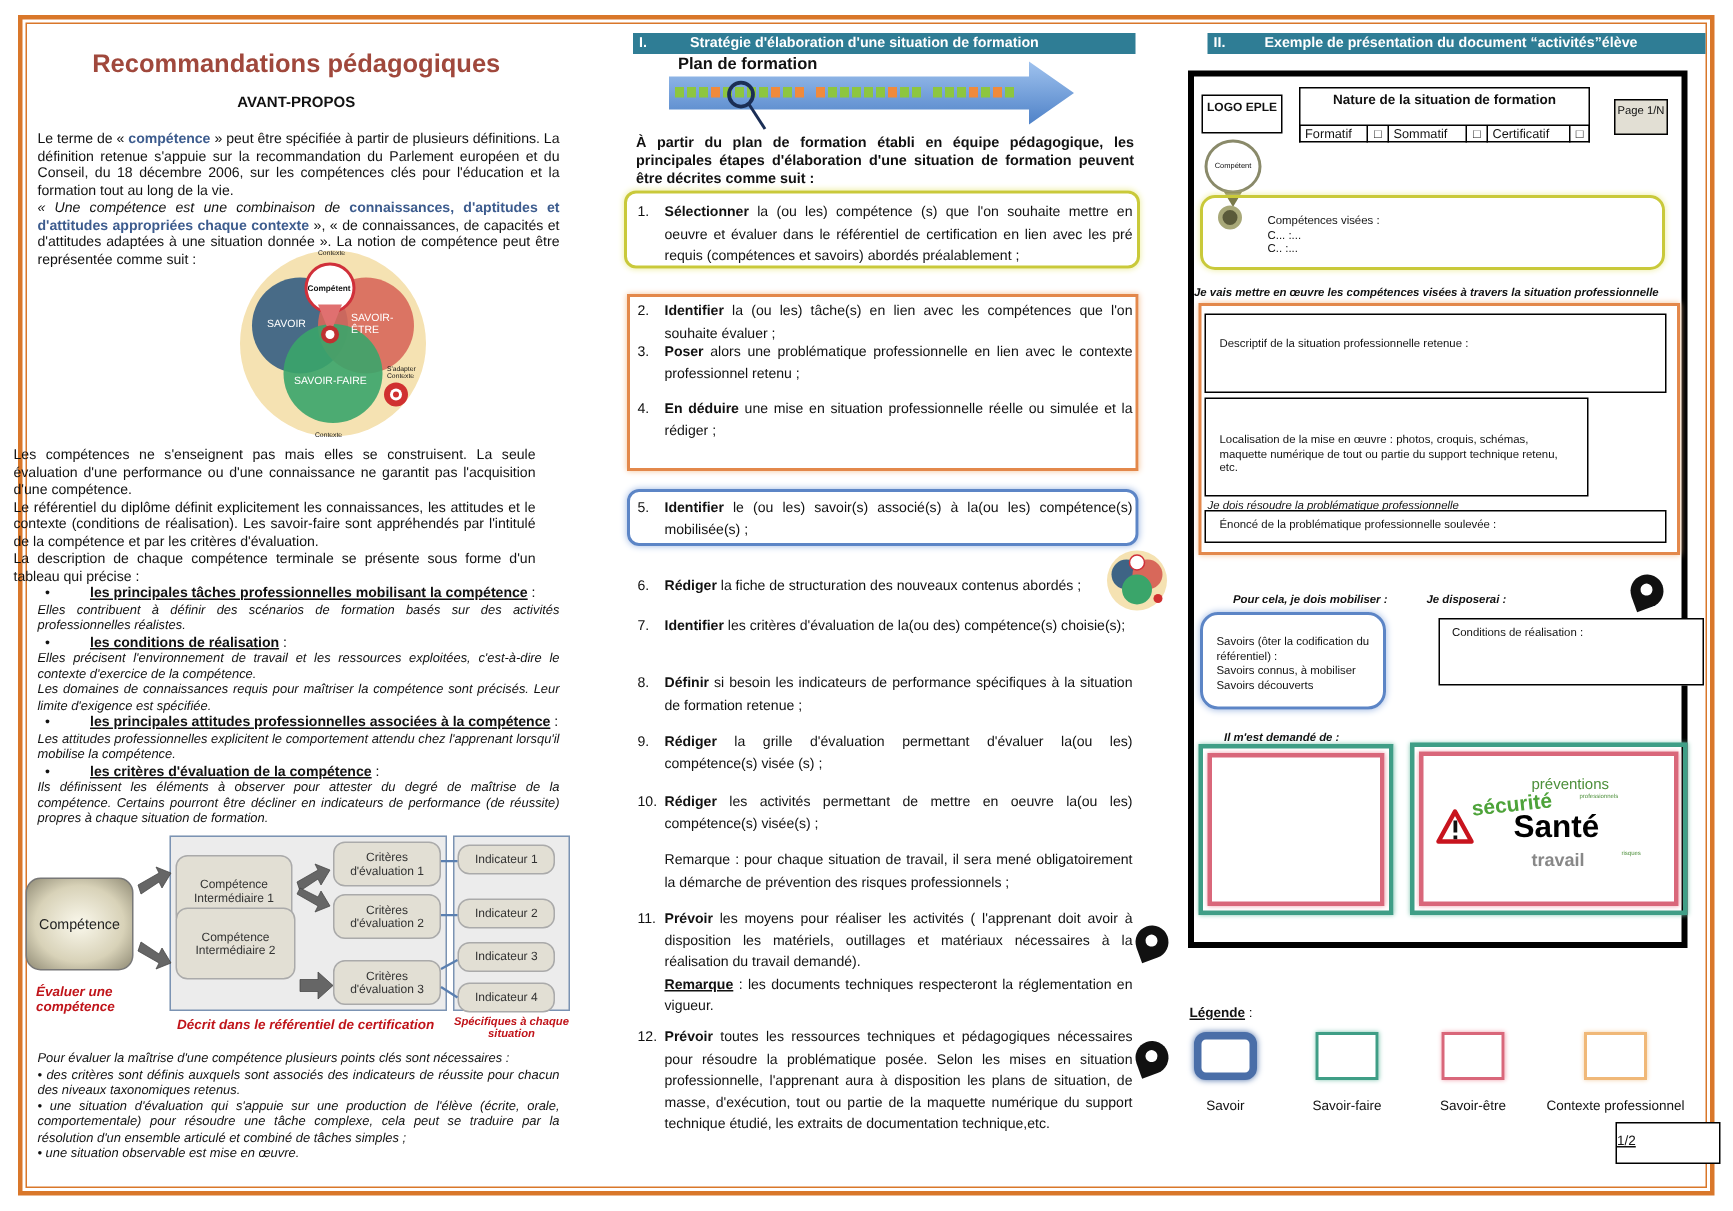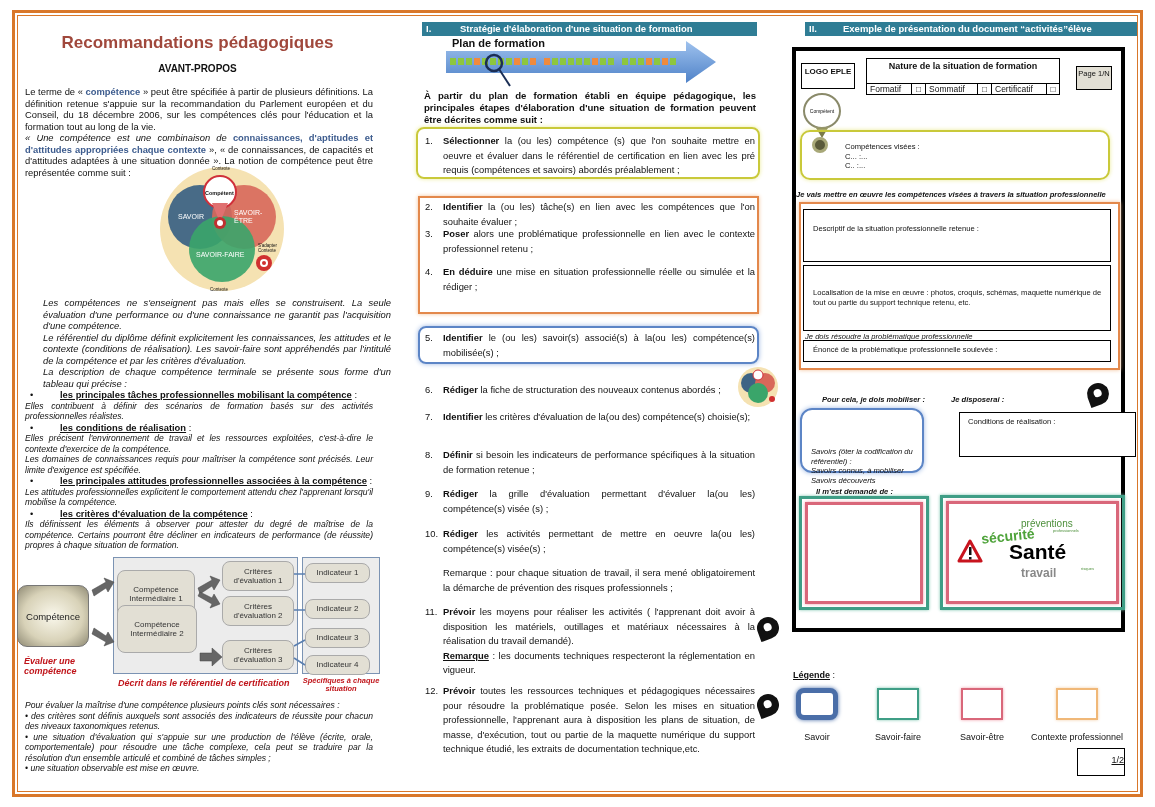--- a/index.html
+++ b/index.html
@@ -84,21 +84,21 @@
   </svg>
   <span class="abs" style="left:60px; top:1px; font-size:4.5px;">Contexte</span>
   <span class="abs" style="left:53px; top:25px; font-size:5.5px; font-weight:bold;">Compétent</span>
   <span class="abs" style="left:26px; top:48px; font-size:7px; color:#fff;">SAVOIR</span>
   <span class="abs" style="left:82px; top:44px; width:30px; font-size:7px; color:#fff; line-height:8px;">SAVOIR-ÊTRE</span>
   <span class="abs" style="left:44px; top:86px; font-size:7px; color:#fff;">SAVOIR-FAIRE</span>
   <span class="abs" style="left:106px; top:78px; width:30px; font-size:4.5px; line-height:5px;">S'adapter Contexte</span>
   <span class="abs" style="left:58px; top:122px; font-size:4.5px;">Contexte</span>
 </div>
 
-<div class="abs para" style="left:43px; top:297px; width:348px;font-style:italic;">
+<div class="abs para" style="left:9px; top:297px; width:348px;">
   <div>Les compétences ne s'enseignent pas mais elles se construisent. La seule évaluation d'une performance ou d'une connaissance ne garantit pas l'acquisition d'une compétence.</div>
   <div>Le référentiel du diplôme définit explicitement les connaissances, les attitudes et le contexte (conditions de réalisation). Les savoir-faire sont appréhendés par l'intitulé de la compétence et par les critères d'évaluation.</div>
   <div>La description de chaque compétence terminale se présente sous forme d'un tableau qui précise :</div>
 </div>
 
 <div class="abs" style="left:25px; top:389px; width:348px;">
   <div class="bullet" style="padding-left:35px;"><span class="b-ul">les principales tâches professionnelles mobilisant la compétence</span> :</div>
   <div class="small-it">Elles contribuent à définir des scénarios de formation basés sur des activités professionnelles réalistes.</div>
   <div class="bullet" style="padding-left:35px;"><span class="b-ul">les conditions de réalisation</span> :</div>
   <div class="small-it">Elles précisent l'environnement de travail et les ressources exploitées, c'est-à-dire le contexte d'exercice de la compétence.</div>
@@ -282,30 +282,30 @@
 <div class="abs" style="left:812px; top:137px; width:16px; height:16px; border-radius:50%; background:#5a5a3a; border:3px solid #a8a878;"></div>
 <div class="abs tiny" style="left:845px; top:142px;">
   <div>Compétences visées :</div>
   <div>C... :...</div>
   <div>C.. :...</div>
 </div>
 
 <div class="abs bi" style="left:796px; top:190px; width:330px;">Je vais mettre en œuvre les compétences visées à travers la situation professionnelle</div>
 <div class="abs box-o" style="left:799px; top:202px; width:321px; height:168px;"></div>
 <div class="thin-box tiny" style="left:803px; top:209px; width:308px; height:53px; padding:14px 0 0 9px;">Descriptif de la situation professionnelle retenue :</div>
-<div class="thin-box tiny" style="left:803px; top:265px; width:308px; height:66px; padding:22px 8px 0 9px;">Localisation de la mise en œuvre : photos, croquis, schémas, maquette numérique de tout ou partie du support technique retenu, etc.</div>
+<div class="thin-box tiny" style="left:803px; top:265px; width:256px; height:66px; padding:22px 8px 0 9px;">Localisation de la mise en œuvre : photos, croquis, schémas, maquette numérique de tout ou partie du support technique retenu, etc.</div>
 <div class="abs" style="left:805px; top:332px; font-size:7.6px; font-style:italic; text-decoration:underline;">Je dois résoudre la problématique professionnelle</div>
 <div class="thin-box tiny" style="left:803px; top:340px; width:308px; height:22px; padding:4px 0 0 9px;">Énoncé de la problématique professionnelle soulevée :</div>
 
 <div class="abs bi" style="left:806px; top:395px;margin-left:16px;">Pour cela, je dois mobiliser :</div>
 <div class="abs bi" style="left:951px; top:395px;">Je disposerai :</div>
 <div class="pin" style="left:1087px; top:383px;"></div>
 
 <div class="abs box-b" style="left:800px; top:408px; width:124px; height:65px; border-radius:12px;"></div>
-<div class="abs tiny" style="left:811px; top:447px; width:110px;font-style:italic;">
+<div class="abs tiny" style="left:811px; top:423px; width:110px;">
   <div>Savoirs (ôter la codification du référentiel) :</div>
   <div>Savoirs connus, à mobiliser</div>
   <div>Savoirs découverts</div>
 </div>
 <div class="thin-box tiny" style="left:959px; top:412px; width:177px; height:45px; padding:4px 0 0 8px;">Conditions de réalisation :</div>
 
 <div class="abs bi" style="left:816px; top:487px;">Il m'est demandé de :</div>
 <div class="abs" style="left:799px; top:496px; width:130px; height:114px; border:3px solid #3f9e86; box-shadow:0 0 3px #7fc6b0;"></div>
 <div class="abs" style="left:805px; top:502px; width:118px; height:102px; border:3px solid #d9677a; box-shadow:0 0 3px #f0a0ac;"></div>
 <div class="abs" style="left:940px; top:495px; width:185px; height:115px; border:3px solid #3f9e86; box-shadow:0 0 3px #7fc6b0;"></div>
@@ -334,13 +334,13 @@
 </div>
 <div class="legend-item" style="left:952px; top:688px; width:60px;">
   <div class="lg-box" style="border:2px solid #d9677a; box-shadow:0 0 3px #f0a0ac;"></div>
   <span>Savoir-être</span>
 </div>
 <div class="legend-item" style="left:1024px; top:688px; width:106px;">
   <div class="lg-box" style="border:2px solid #f0b878; box-shadow:0 0 3px #f3d0a8;"></div>
   <span>Contexte professionnel</span>
 </div>
 
-<div class="thin-box" style="left:1077px; top:748px; width:48px; height:28px; font-size:9px; text-align:right; padding-top:6px;text-decoration:underline;">1/2</div>
+<div class="thin-box" style="left:1077px; top:748px; width:70px; height:28px; font-size:9px; text-align:left; padding-top:6px;text-decoration:underline;">1/2</div>
 
 </body></html>

